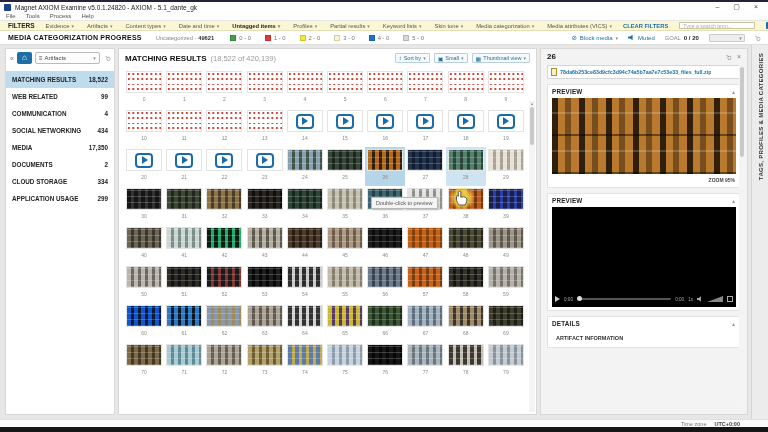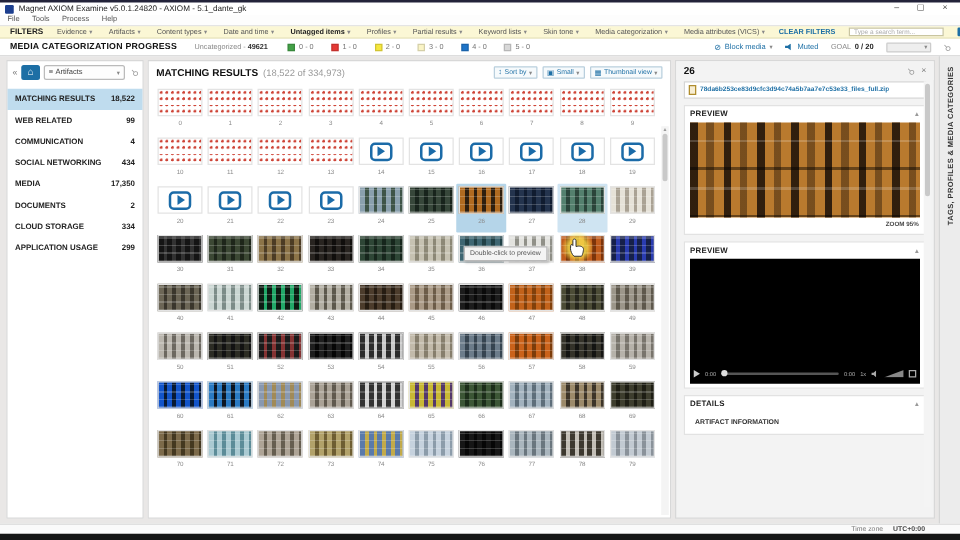--- a/index.html
+++ b/index.html
@@ -298,21 +298,21 @@
         <div class="nav-item">
           <span>APPLICATION USAGE</span>
           <span class="nav-count">299</span>
         </div>
       </div>
   </div>
 
   <div class="center">
     <div class="center-head">
       <span class="res-title">MATCHING RESULTS</span>
-      <span class="res-sub">(18,522 of 334,973)</span>
+      <span class="res-sub">(18,522 of 420,139)</span>
       <span class="head-btns">
         <span class="hbtn">
           <span class="ic">↕</span>
           <span>Sort by</span>
             <span class="caret">▾</span>
         </span>
         <span class="hbtn">
           <span class="ic">▣</span>
           <span>Small</span>
             <span class="caret">▾</span>

